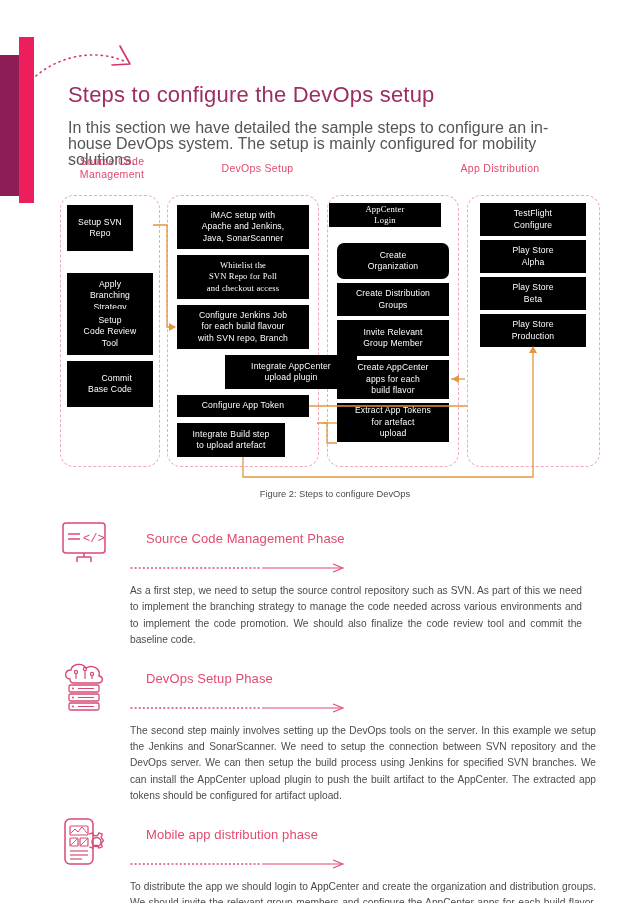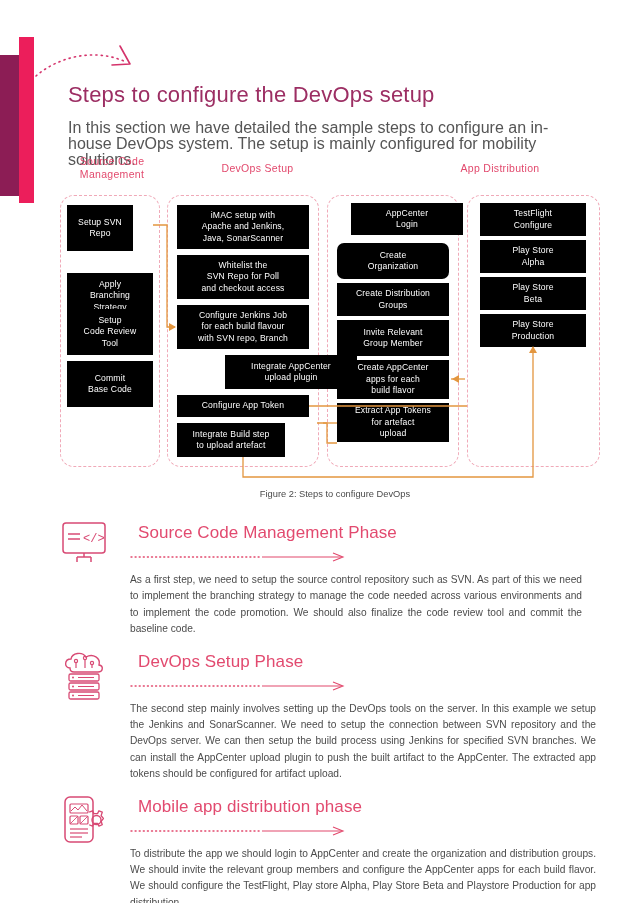--- a/index.html
+++ b/index.html
@@ -134,23 +134,23 @@
   .sec-icon {
     width: 68px;
     flex: 0 0 68px;
     padding-top: 6px;
   }
   .sec-body {
     flex: 1 1 auto;
     padding-left: 2px;
   }
   .sec-title {
-    font-size: 17px;
+    font-size: 13px;
     color: #e24a6f;
-    margin: 8px;
+    margin: 16px;
     font-weight: normal;
     letter-spacing: .1px;
   }
   .sec-rule {
     height: 11px;
     margin: 1px 0 5px 0;
   }
   .sec-text {
     font-size: 10.2px;
     line-height: 16.4px;
@@ -192,44 +192,44 @@
 
   <div class="nodebox" style="left:12px;top:50px;width:66px;height:46px;">
       <div>Setup SVN Repo</div>
     </div>
   <div class="nodebox" style="left:12px;top:118px;width:86px;height:46px;">
       <div>Apply<br>Branching<br>Strategy</div>
     </div>
   <div class="nodebox" style="left:12px;top:154px;width:86px;height:46px;">
       <div>Setup<br>Code Review<br>Tool</div>
     </div>
-  <div class="nodebox" style="left:12px;top:206px;width:86px;height:46px;">
+  <div class="nodebox" style="left:12px;top:206px;width:86px;height:46px;text-align:right;">
       <div>Commit<br>Base Code</div>
     </div>
 
   <div class="nodebox" style="left:122px;top:50px;width:132px;height:44px;">
       <div>iMAC setup with<br>Apache and Jenkins,<br>Java, SonarScanner</div>
     </div>
-  <div class="nodebox" style="left:122px;top:100px;width:132px;height:44px;">
+  <div class="nodebox" style="left:122px;top:100px;width:132px;height:44px;font-family:Liberation Serif, serif;">
       <div>Whitelist  the<br>SVN Repo for Poll<br>and checkout access</div>
     </div>
   <div class="nodebox" style="left:122px;top:150px;width:132px;height:44px;">
       <div>Configure  Jenkins  Job<br>for  each  build  flavour<br>with SVN repo, Branch</div>
     </div>
   <div class="nodebox" style="left:122px;top:200px;width:132px;height:34px;margin-left:48px;">
       <div>Integrate AppCenter<br>upload plugin</div>
     </div>
   <div class="nodebox" style="left:122px;top:240px;width:132px;height:22px;">
       <div>Configure App Token</div>
     </div>
   <div class="nodebox" style="left:122px;top:268px;width:108px;height:34px;">
       <div>Integrate Build step<br>to upload artefact</div>
     </div>
 
-  <div class="nodebox" style="left:296px;top:48px;width:112px;height:32px;">
+  <div class="nodebox" style="left:274px;top:48px;width:112px;height:24px;font-family:Liberation Serif, serif;">
       <div>AppCenter<br>Login</div>
     </div>
   <div class="nodebox" style="left:282px;top:88px;width:112px;height:36px;border-radius:7px;">
       <div>Create<br>Organization</div>
     </div>
   <div class="nodebox" style="left:282px;top:128px;width:112px;height:33px;">
       <div>Create Distribution<br>Groups</div>
     </div>
   <div class="nodebox" style="left:282px;top:165px;width:112px;height:36px;">
       <div>Invite Relevant<br>Group Member</div>

